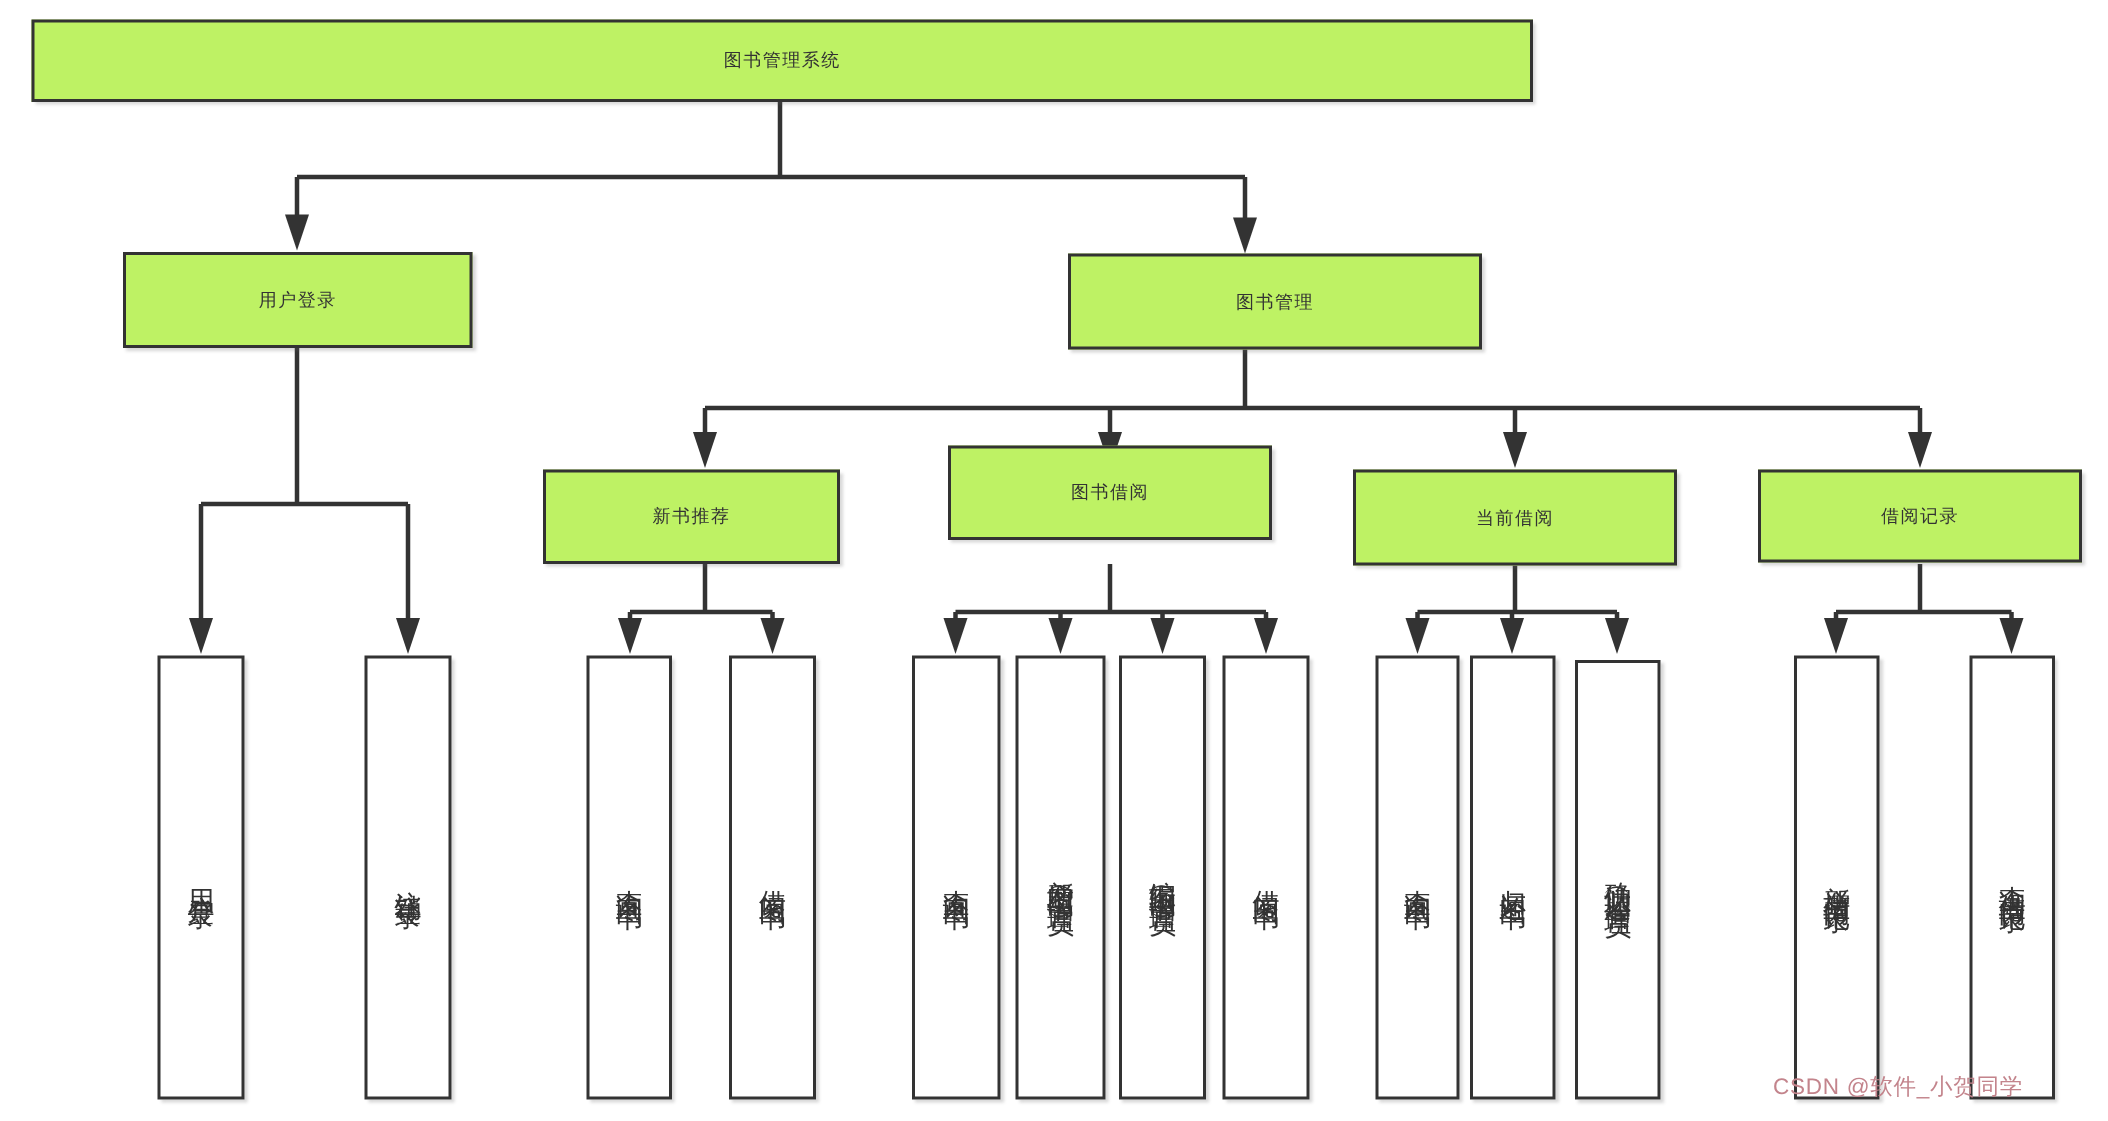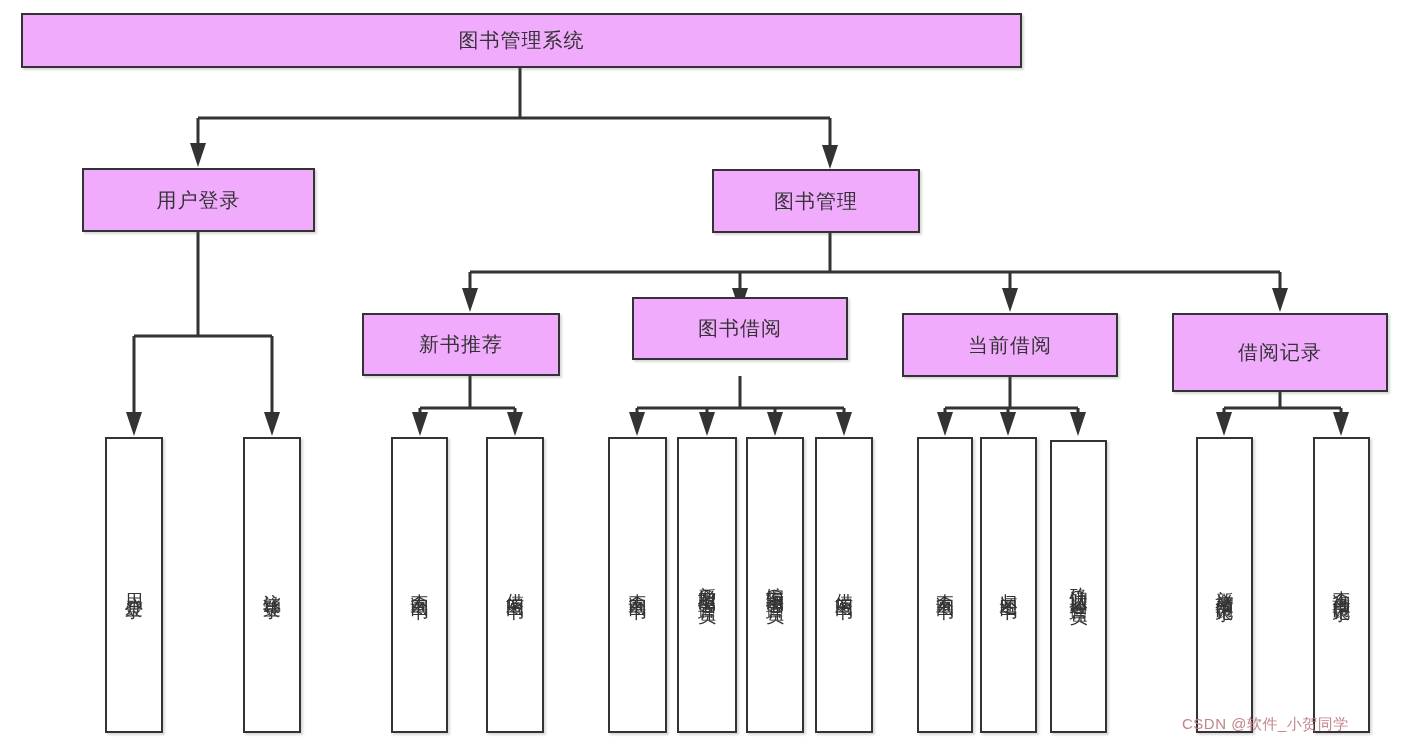--- a/index.html
+++ b/index.html
@@ -15,25 +15,25 @@
     overflow: hidden;
   }
   #connectors {
     position: absolute;
     left: 0; top: 0;
   }
   .hbox {
     position: absolute;
     box-sizing: border-box;
     border: 2.5px solid #333333;
-    background: #f0abfc;
+    background: #bef264;
     display: flex;
     align-items: center;
     justify-content: center;
-    font-size: 20px;
+    font-size: 12px;
     color: #333333;
     letter-spacing: 1px;
     box-shadow: 2px 2px 2px rgba(100,100,100,0.25);
   }
   .vbox {
     position: absolute;
     top: 437px;
     height: 296px;
     box-sizing: border-box;
     border: 2.5px solid #333333;
@@ -99,26 +99,26 @@
       <polygon points="1008,436 1000,412 1016,412"></polygon>
       <polygon points="1078,436 1070,412 1086,412"></polygon>
       <polygon points="1224,436 1216,412 1232,412"></polygon>
       <polygon points="1341,436 1333,412 1349,412"></polygon>
     </g>
   </svg>
 
   <div class="hbox" style="left:21px; top:13px; width:1001px; height:55px;">图书管理系统</div>
 
   <div class="hbox" style="left:82px; top:168px; width:233px; height:64px;">用户登录</div>
-  <div class="hbox" style="left:712px; top:169px; width:208px; height:64px;">图书管理</div>
+  <div class="hbox" style="left:712px; top:169px; width:276px; height:64px;">图书管理</div>
 
   <div class="hbox" style="left:362px; top:313px; width:198px; height:63px;">新书推荐</div>
   <div class="hbox" style="left:632px; top:297px; width:216px; height:63px;">图书借阅</div>
   <div class="hbox" style="left:902px; top:313px; width:216px; height:64px;">当前借阅</div>
-  <div class="hbox" style="left:1172px; top:313px; width:216px; height:79px;">借阅记录</div>
+  <div class="hbox" style="left:1172px; top:313px; width:216px; height:62px;">借阅记录</div>
 
   <div class="vbox" style="left:105px; width:58px;">用户登录</div>
   <div class="vbox" style="left:243px; width:58px;">注销登录</div>
 
   <div class="vbox" style="left:391px; width:57px;">查询图书</div>
   <div class="vbox" style="left:486px; width:58px;">借阅图书</div>
 
   <div class="vbox" style="left:608px; width:59px;">查询图书</div>
   <div class="vbox" style="left:677px; width:60px;">新增图书（管理员）</div>
   <div class="vbox" style="left:746px; width:58px;">编辑图书（管理员）</div>

